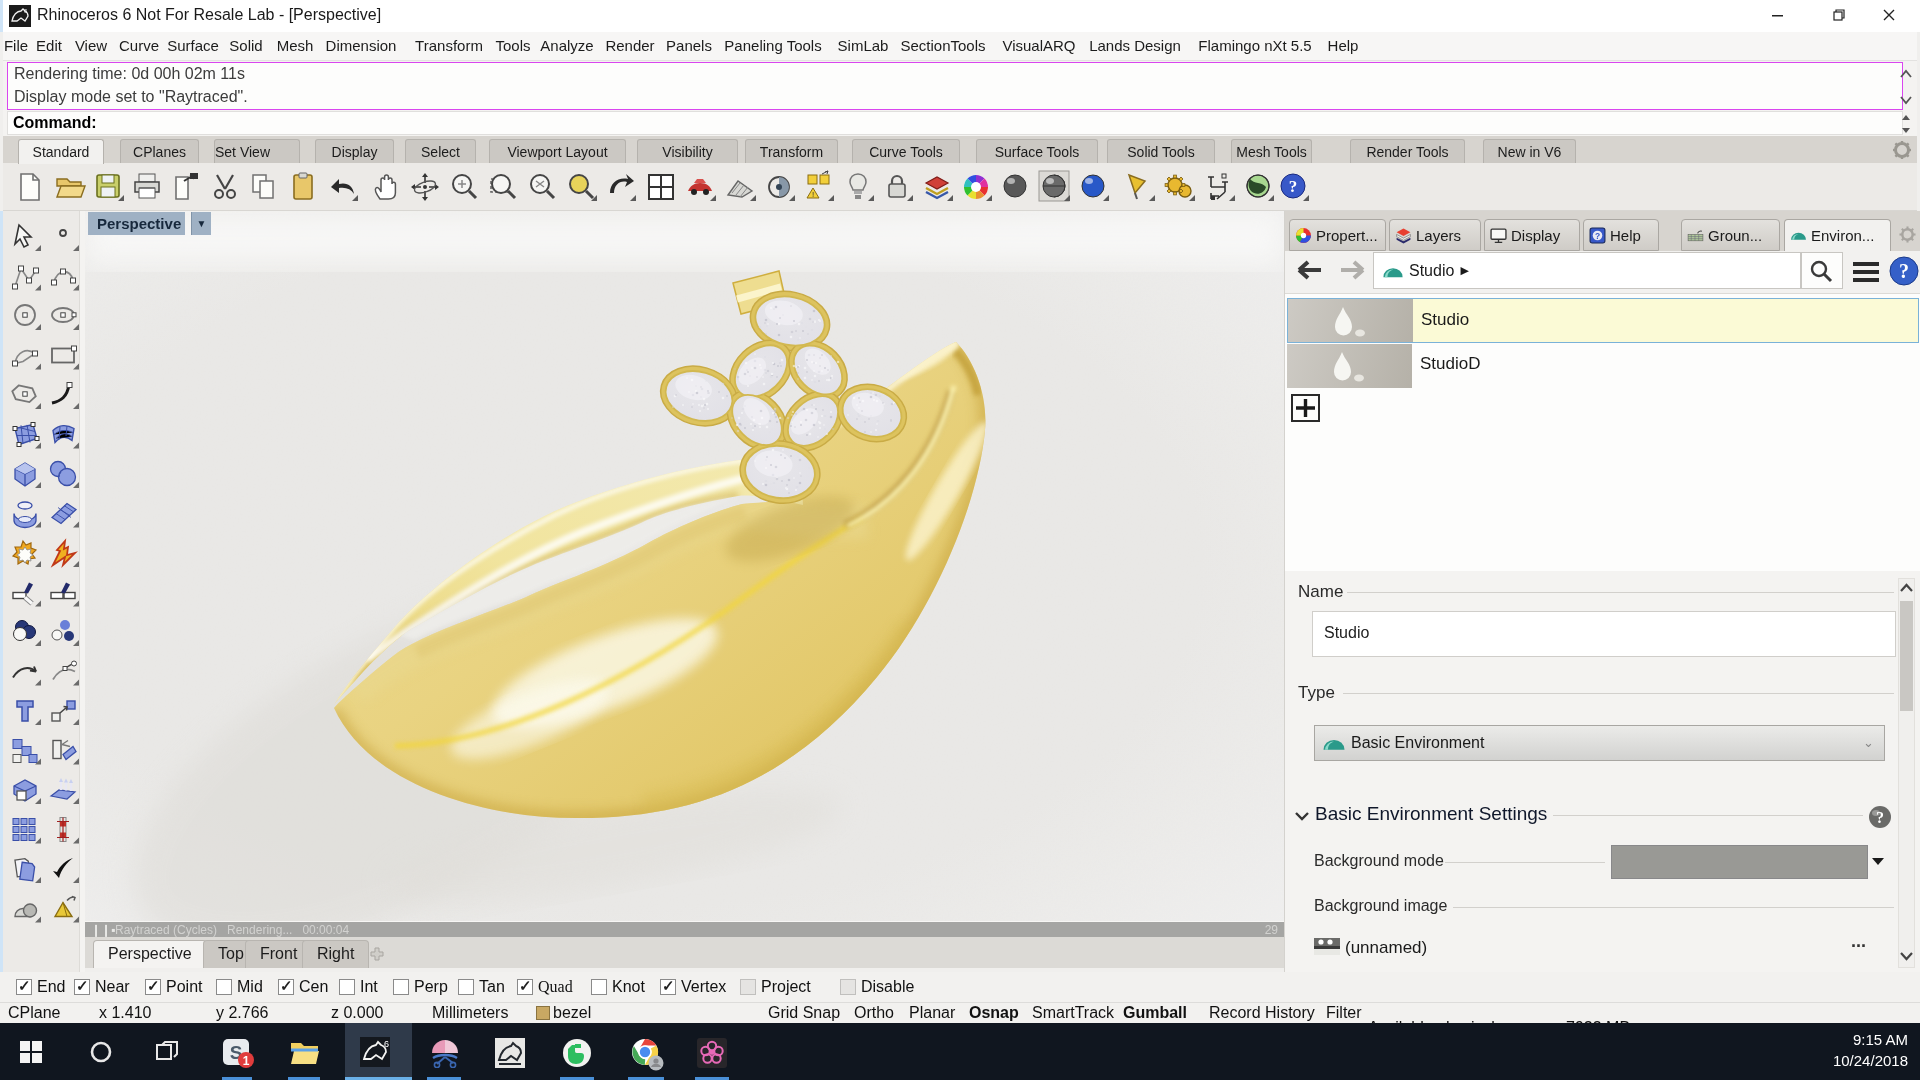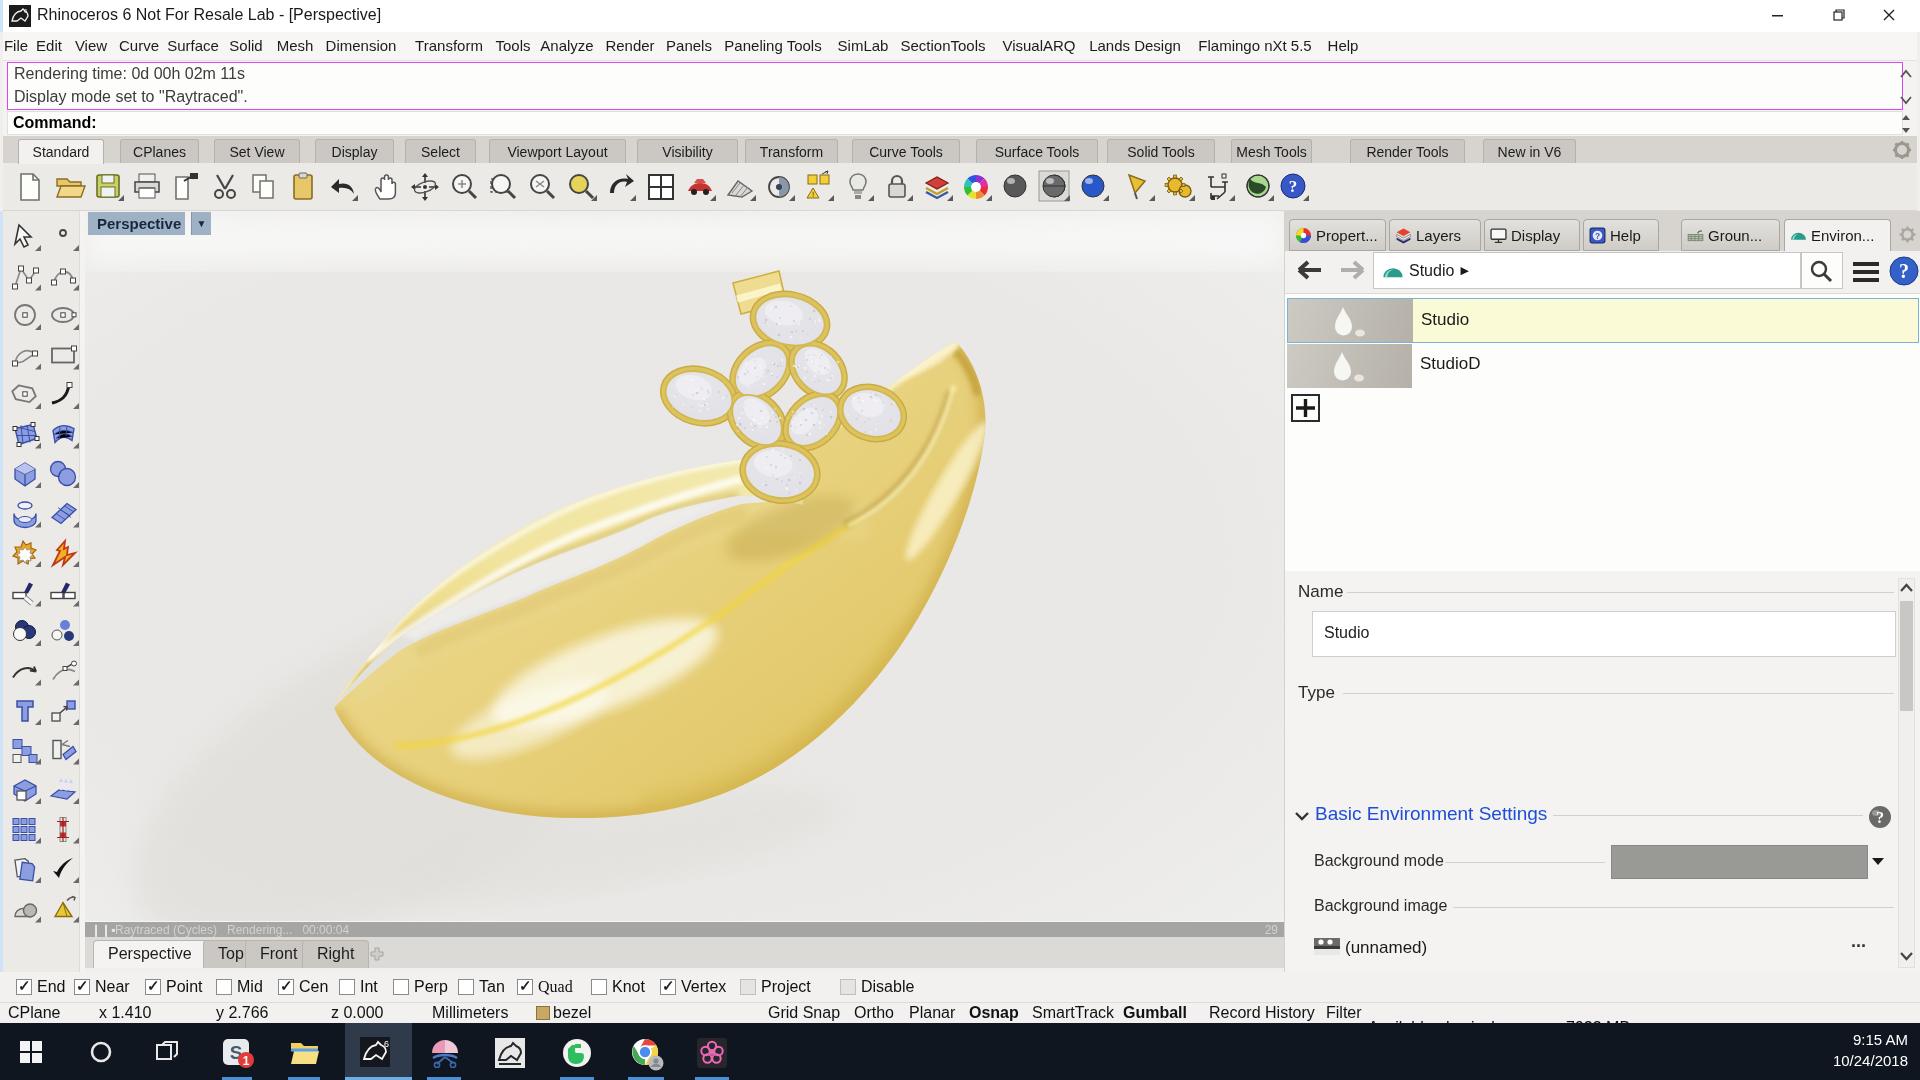--- a/index.html
+++ b/index.html
@@ -124,21 +124,21 @@
     </svg>
   <svg style="position:absolute;right:4px;top:52px;" width="14" height="22">
       <path d="M7 2 l4 5 h-8 z" fill="#555"></path>
       <path d="M7 20 l-4 -5 h8 z" fill="#555"></path>
     </svg>
 </div>
 
 <div class="abs" id="tabrow">
     <div class="ttab active" style="left:15px;width:86px;text-align:center;padding:0;">Standard</div>
     <div class="ttab" style="left:117px;width:79px;text-align:center;padding:0;">CPlanes</div>
-    <div class="ttab" style="left:211px;width:86px;text-align:center;padding:0;">Set View</div>
+    <div class="ttab" style="left:211px;width:86px;text-align:left;padding:0;">Set View</div>
     <div class="ttab" style="left:312px;width:79px;text-align:center;padding:0;">Display</div>
     <div class="ttab" style="left:402px;width:71px;text-align:center;padding:0;">Select</div>
     <div class="ttab" style="left:486px;width:137px;text-align:center;padding:0;">Viewport Layout</div>
     <div class="ttab" style="left:634px;width:101px;text-align:center;padding:0;">Visibility</div>
     <div class="ttab" style="left:742px;width:93px;text-align:center;padding:0;">Transform</div>
     <div class="ttab" style="left:849px;width:108px;text-align:center;padding:0;">Curve Tools</div>
     <div class="ttab" style="left:973px;width:122px;text-align:center;padding:0;">Surface Tools</div>
     <div class="ttab" style="left:1104px;width:108px;text-align:center;padding:0;">Solid Tools</div>
     <div class="ttab" style="left:1228px;width:81px;text-align:center;padding:0;">Mesh Tools</div>
     <div class="ttab" style="left:1347px;width:115px;text-align:center;padding:0;">Render Tools</div>
@@ -1131,24 +1131,32 @@
       </svg></div>
     <div style="position:absolute;left:305px;top:353px;width:30px;height:4px;color:#8a8a8a;font-size:13px;letter-spacing:2px;">....</div>
     <div style="position:absolute;left:0;top:360px;width:636px;height:404px;background:#f4f3f1;"></div>
     <div style="position:absolute;left:13px;top:371px;font-size:17px;color:#2a2a2a;">Name</div>
     <div style="position:absolute;left:62px;top:381px;width:547px;height:1px;background:#d2d0cc;"></div>
     <div style="position:absolute;left:27px;top:400px;width:584px;height:46px;background:#fff;border:1px solid #d0cecA;">
       <span style="position:absolute;left:11px;top:12px;font-size:16px;color:#222;">Studio</span>
     </div>
     <div style="position:absolute;left:13px;top:472px;font-size:17px;color:#2a2a2a;">Type</div>
     <div style="position:absolute;left:58px;top:482px;width:551px;height:1px;background:#d2d0cc;"></div>
+    <div style="position:absolute;left:29px;top:514px;width:571px;height:36px;background:linear-gradient(#ebebe9,#d2d2d0);border:1px solid #a8a6a2;display:flex;align-items:center;padding-left:7px;">
+      <svg width="24" height="20" viewBox="0 0 32 26">
+        <path d="M2 22 a14 13 0 0 1 28 0 z" fill="#2a9a8a"></path>
+        <path d="M4 22 a12 11.5 0 0 1 12 -11 c-6 2 -8 6 -8 11 z" fill="#8adaca"></path>
+      </svg>
+      <span style="margin-left:5px;font-size:16px;color:#1a1a1a;">Basic Environment</span>
+      <span style="position:absolute;right:10px;top:9px;color:#888;font-size:13px;">⌄</span>
+    </div>
     <svg style="position:absolute;left:9px;top:599px;" width="16" height="12">
       <path d="M2 3 l6 6 6 -6" fill="none" stroke="#333" stroke-width="2.4"></path>
     </svg>
-    <div style="position:absolute;left:30px;top:592px;font-size:19px;color:#1d4ed8;">Basic Environment Settings</div>
+    <div style="position:absolute;left:30px;top:592px;font-size:19px;color:#0f172a;">Basic Environment Settings</div>
     <div style="position:absolute;left:268px;top:604px;width:310px;height:1px;background:#d2d0cc;"></div>
     <svg style="position:absolute;left:583px;top:594px;" width="24" height="24">
       <circle cx="12" cy="12" r="11" fill="#6a6a68"></circle>
       <ellipse cx="8" cy="8" rx="4" ry="3" fill="#9a9a98"></ellipse>
       <text x="12" y="18" font-size="16" font-weight="bold" fill="#fff" text-anchor="middle" font-family="Liberation Serif">?</text>
     </svg>
     <div style="position:absolute;left:29px;top:641px;font-size:16px;color:#2a2a2a;">Background mode</div>
     <div style="position:absolute;left:160px;top:651px;width:160px;height:1px;background:#d2d0cc;"></div>
     <div style="position:absolute;left:326px;top:634px;width:257px;height:34px;background:#999995;border:1px solid #88888a;"></div>
     <svg style="position:absolute;left:586px;top:646px;" width="14" height="10">

